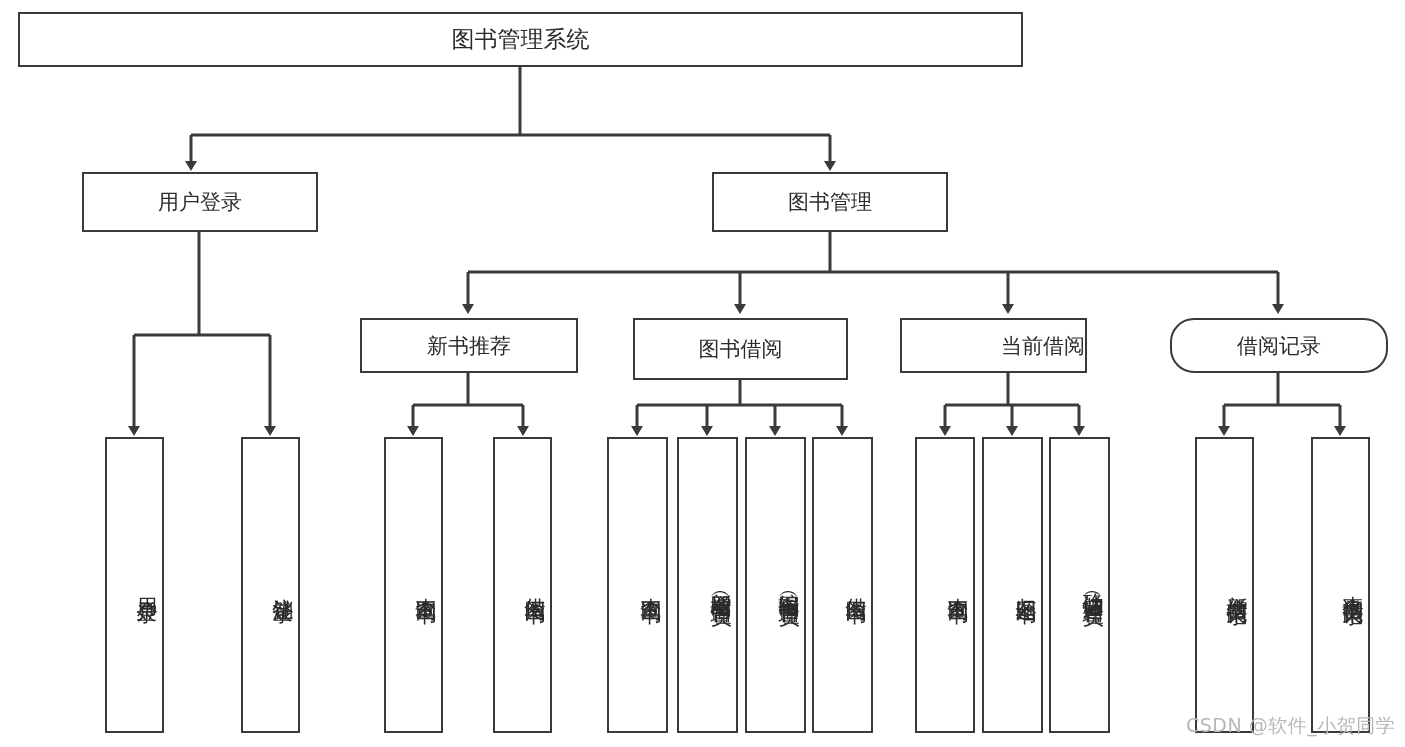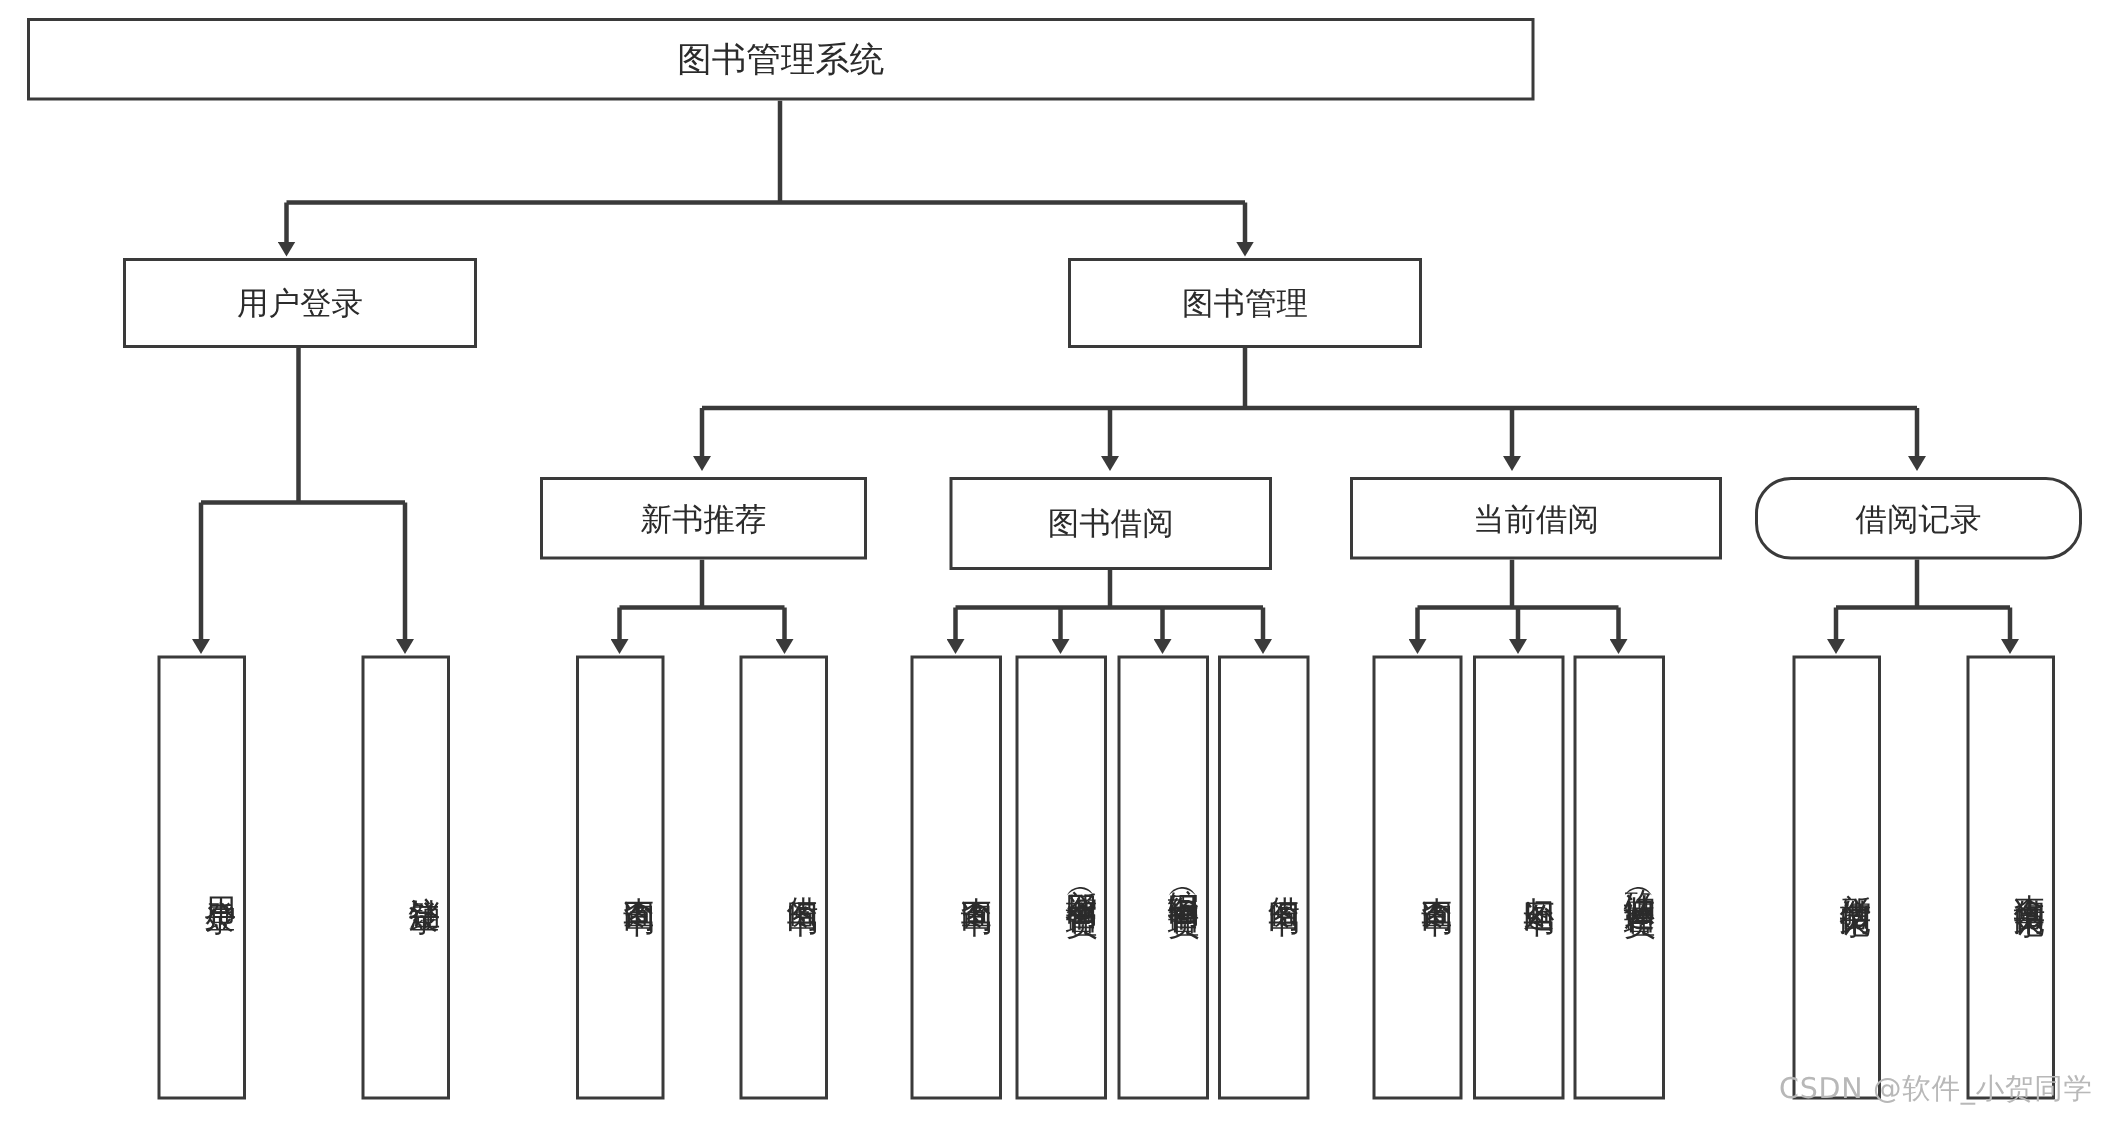--- a/index.html
+++ b/index.html
@@ -139,21 +139,21 @@
   <div class="node lvl1" style="left:712px; top:172px; width:236px; height:60px;">
     <span>图书管理</span>
   </div>
 
   <div class="node lvl2" style="left:360px; top:318px; width:218px; height:55px;">
     <span>新书推荐</span>
   </div>
   <div class="node lvl2" style="left:633px; top:318px; width:215px; height:62px;">
     <span>图书借阅</span>
   </div>
-  <div class="node lvl2" style="left:900px; top:318px; width:248px; height:55px;">
+  <div class="node lvl2" style="left:900px; top:318px; width:187px; height:55px;justify-content:flex-end;">
     <span>当前借阅</span>
   </div>
   <div class="node lvl2" style="left:1170px; top:318px; width:218px; height:55px;border-radius:24px;">
     <span>借阅记录</span>
   </div>
 
   <div class="node leaf" style="left:105px; top:437px; width:59px; height:296px;">
     <span>用户登录</span>
   </div>
   <div class="node leaf" style="left:241px; top:437px; width:59px; height:296px;">

